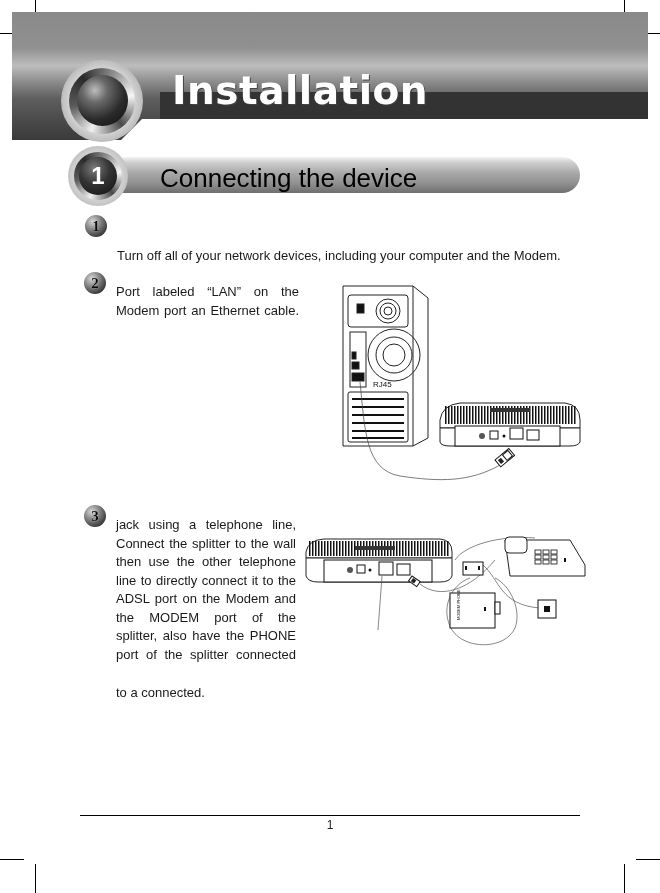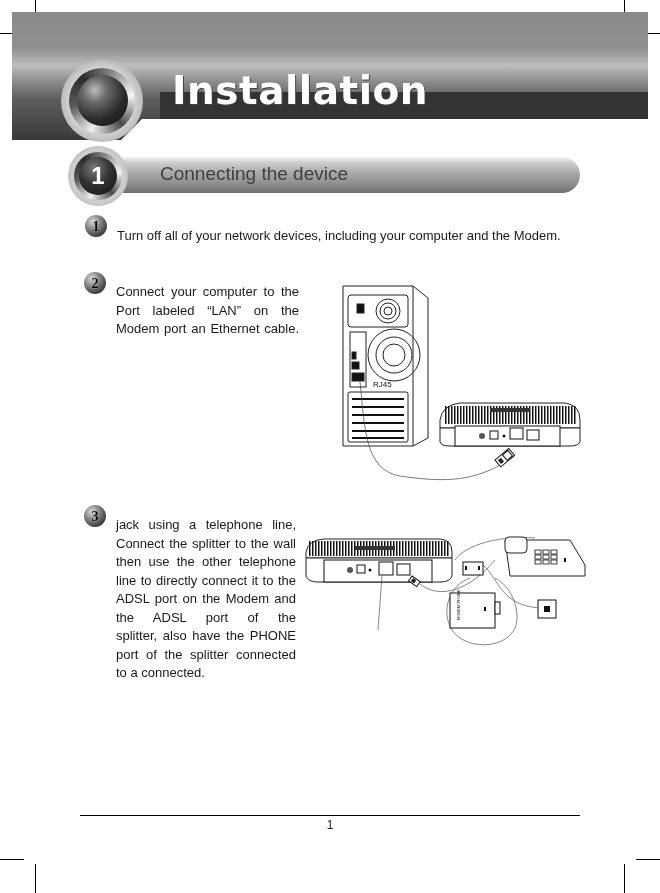--- a/index.html
+++ b/index.html
@@ -54,38 +54,38 @@
     position: absolute; left: 74px; top: 152px; width: 48px; height: 48px; border-radius: 50%;
     background: conic-gradient(from 200deg, #f0f0f0, #5a5a5a, #2a2a2a, #8a8a8a, #f5f5f5, #4a4a4a, #f0f0f0);
   }
   .section-circle-core {
     position: absolute; left: 79px; top: 157px; width: 38px; height: 38px; border-radius: 50%;
     background: radial-gradient(circle at 40% 30%, #7a7a7a 0%, #333 45%, #111 100%);
     color: #fff; font-weight: bold; font-size: 24px; text-align: center; line-height: 38px;
     font-family: "Liberation Sans", sans-serif;
   }
   .section-title {
-    position: absolute; left: 160px; top: 163px; font-size: 19px; color: #404040;
+    position: absolute; left: 160px; top: 163px; font-size: 26px; color: #000000;
   }
 
   
   .bullet {
     position: absolute; width: 22px; height: 22px; border-radius: 50%;
     background: radial-gradient(circle at 35% 30%, #d8d8d8 0%, #8a8a8a 35%, #3a3a3a 75%, #1a1a1a 100%);
     color: #111; font-family: "Liberation Serif", serif; font-weight: bold; font-size: 15px;
     text-align: center; line-height: 22px;
   }
   .bullet span { color: #0a0a0a; text-shadow: 0 0 1px #fff; }
 
   .step-text { position: absolute; font-size: 13px; line-height: 18.5px; color: #1a1a1a; text-align: justify; }
   .step1-text { left: 117px; top: 227px; white-space: nowrap; }
   .step2-text { left: 116px; top: 283px; width: 183px; }
   .step3-text { left: 116px; top: 516px; width: 180px; }
   .step-text .line { display: block; text-align-last: justify; }
-  .step-text .line.last { text-align-last: left; }
+  .step-text .line.last { text-align-last: left; margin-top: 20px; }
 
   
   .illus { position: absolute; }
 
   
   .footer-rule { position: absolute; left: 80px; top: 815px; width: 500px; height: 1px; background: #000; }
   .page-num { position: absolute; left: 322px; top: 818px; width: 16px; text-align: center; font-size: 12px; color: #222; }
 </style>
 </head>
 <body>
@@ -113,21 +113,20 @@
 <div class="section-circle-core">1</div>
 <div class="section-title">Connecting the device</div>
 
 <div class="bullet" style="left:85px;top:215px;"><span>1</span></div>
 <div class="step-text step1-text">
   <span class="line last">Turn off all of your network devices, including your computer and  the Modem.</span>
 </div>
 
 <div class="bullet" style="left:84px;top:272px;"><span>2</span></div>
 <div class="step-text step2-text">
-  <span class="line">Connect your computer to the</span>
   <span class="line">Port labeled “LAN” on the</span>
   <span class="line">Modem port an Ethernet cable.</span>
 </div>
 
 <svg class="illus" style="left:310px;top:270px;" width="280" height="220" viewBox="0 0 280 220">
   <g fill="none" stroke="#222" stroke-width="1">
 
     <path d="M33 16 L103 16 L118 28 L118 168 L103 176 L33 176 Z" fill="#fff"></path>
     <line x1="103" y1="16" x2="103" y2="176"></line>
     <rect x="38" y="25" width="60" height="32" rx="3"></rect>
@@ -180,21 +179,21 @@
   </g>
 </svg>
 
 <div class="bullet" style="left:84px;top:505px;"><span>3</span></div>
 <div class="step-text step3-text">
   <span class="line">jack using a telephone line,</span>
   <span class="line">Connect the splitter to the wall</span>
   <span class="line">then use the other telephone</span>
   <span class="line">line to directly connect it to the</span>
   <span class="line">ADSL port on the Modem and</span>
-  <span class="line">the ADSL port of the</span>
+  <span class="line">the MODEM port of the</span>
   <span class="line">splitter, also have the PHONE</span>
   <span class="line">port of the splitter connected</span>
   <span class="line last">to a connected.</span>
 </div>
 
 <svg class="illus" style="left:300px;top:520px;" width="290" height="140" viewBox="0 0 290 140">
   <defs>
     <pattern id="grill2" width="3" height="18" patternUnits="userSpaceOnUse">
       <rect width="1.5" height="18" fill="#111"></rect>
     </pattern>

